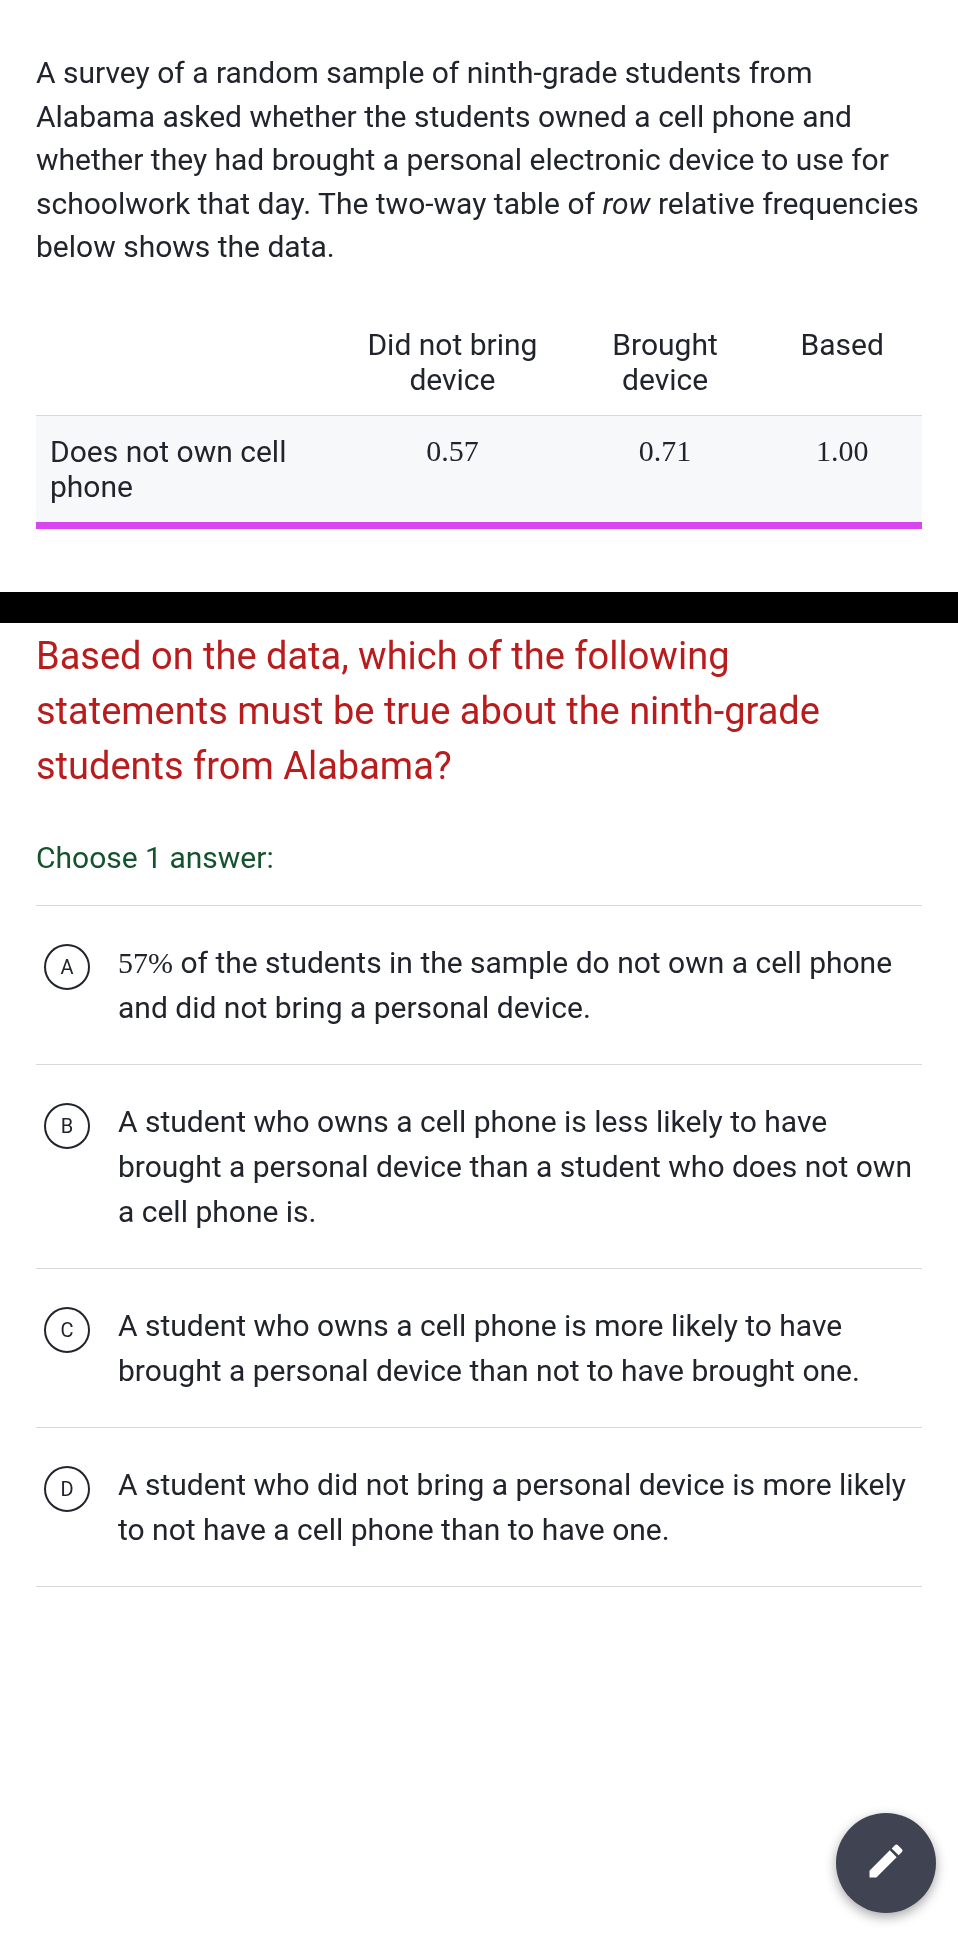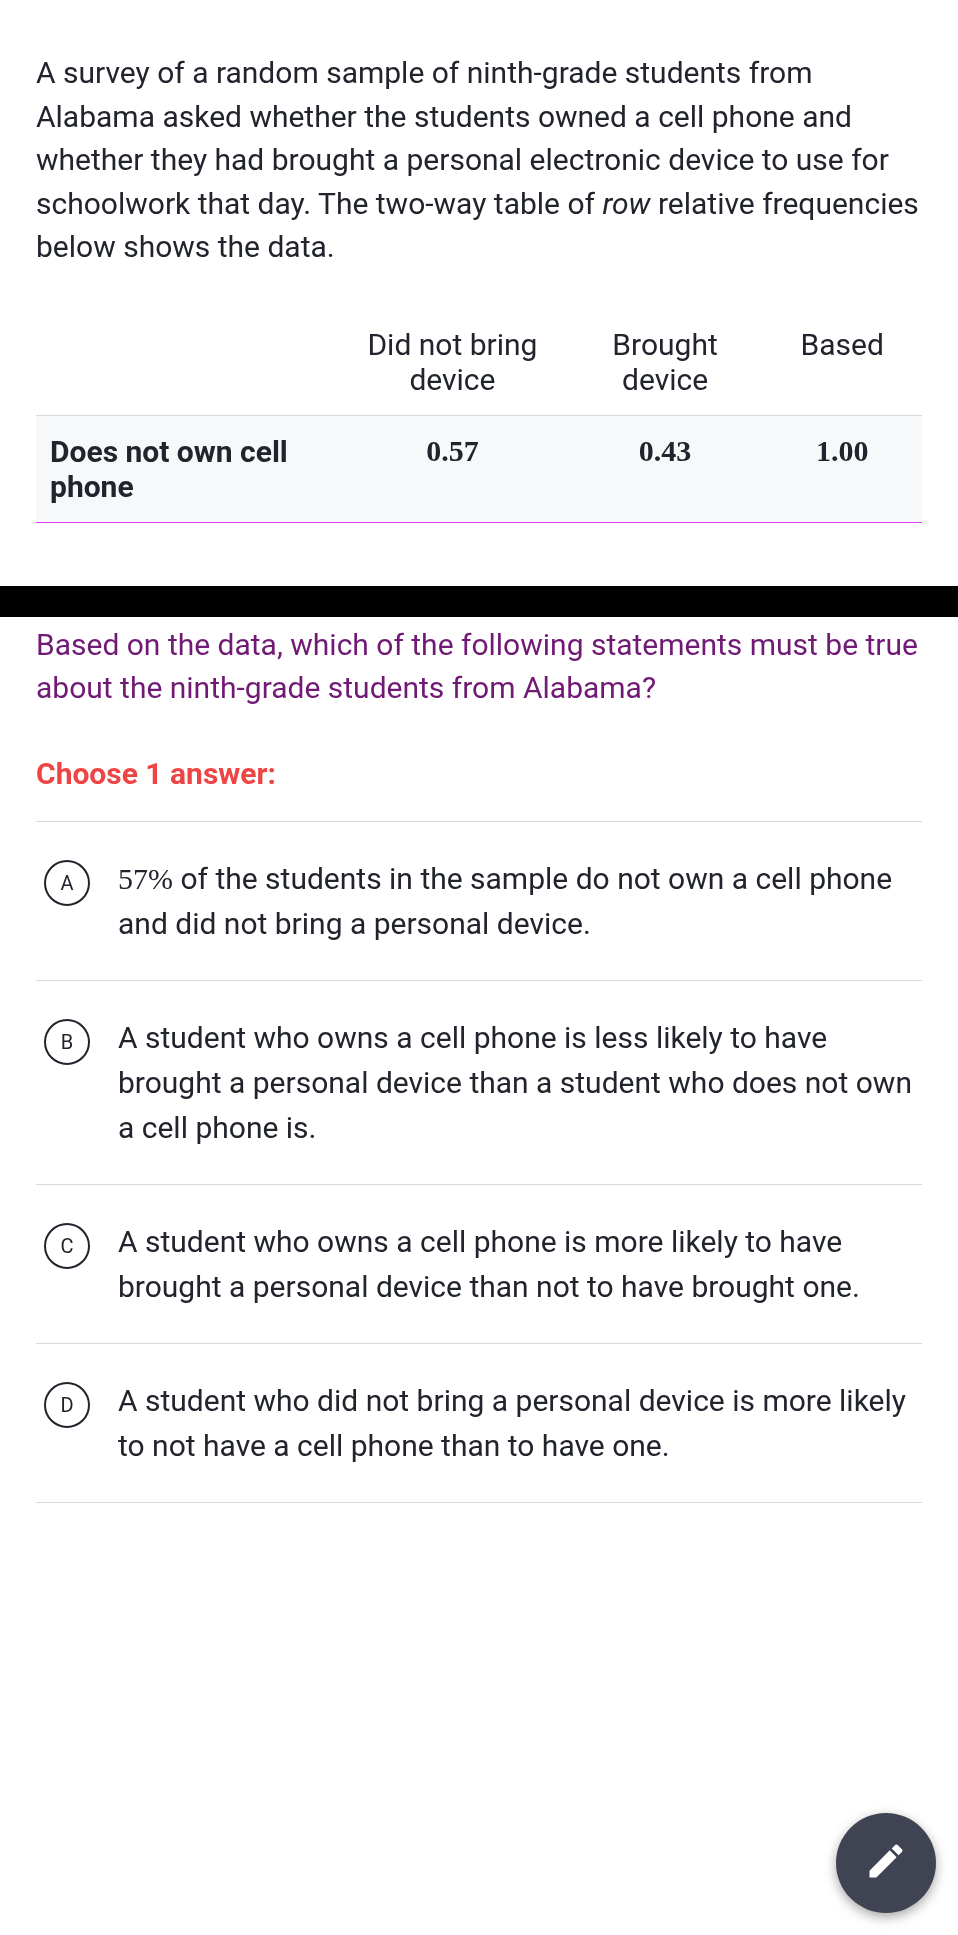--- a/index.html
+++ b/index.html
@@ -31,41 +31,41 @@
   }
   th, td { text-align: left; padding: 18px 14px; }
   thead th {
     font-weight: 400;
     color: #21242c;
     border-bottom: 1px solid #d6d8da;
     vertical-align: top;
   }
   thead th.center, tbody td.center { text-align: center; }
   tbody tr:first-child { background: #f7f8fa; }
-  tbody tr:first-child td { border-top: 1px solid #d6d8da; border-bottom: 1px solid #d946ef; font-weight: bold; }
+  tbody tr:first-child td { border-top: 1px solid #d6d8da; border-bottom: 7px solid #d946ef; }
   tbody td { vertical-align: top; }
   .num { font-family: Georgia, "Times New Roman", serif; }
   .divider {
     height: 34px;
     background: #000;
     margin-top: 60px;
     border-top: 3px solid #fff;
   }
   .section-bottom { padding: 0 36px 30px 36px; }
   .question-text {
-    font-size: 30px;
+    font-size: 38px;
     line-height: 1.45;
-    color: #701a75;
+    color: #b91c1c;
     margin-bottom: 46px;
     padding-top: 6px;
   }
   .choose-label {
     font-size: 30px;
-    font-weight: 700;
-    color: #ef4444;
+    font-weight: 400;
+    color: #14532d;
     margin-bottom: 30px;
   }
   .options { border-top: 1px solid #d6d8da; }
   .option {
     display: flex;
     align-items: flex-start;
     gap: 28px;
     padding: 34px 8px 34px 8px;
     border-bottom: 1px solid #d6d8da;
     cursor: pointer;
@@ -122,21 +122,21 @@
         <th style="width:34%"></th>
         <th class="center" style="width:26%">Did not bring device</th>
         <th class="center" style="width:22%">Brought device</th>
         <th class="center" style="width:18%">Based</th>
       </tr>
     </thead>
     <tbody>
       <tr>
         <td>Does not own cell phone</td>
         <td class="center num">0.57</td>
-        <td class="center num">0.43</td>
+        <td class="center num">0.71</td>
         <td class="center num">1.00</td>
       </tr>
     </tbody>
   </table>
 </div>
 
 <div class="divider"></div>
 
 <div class="section-bottom">
   <p class="question-text">Based on the data, which of the following statements must be true about the ninth-grade students from Alabama?</p>

